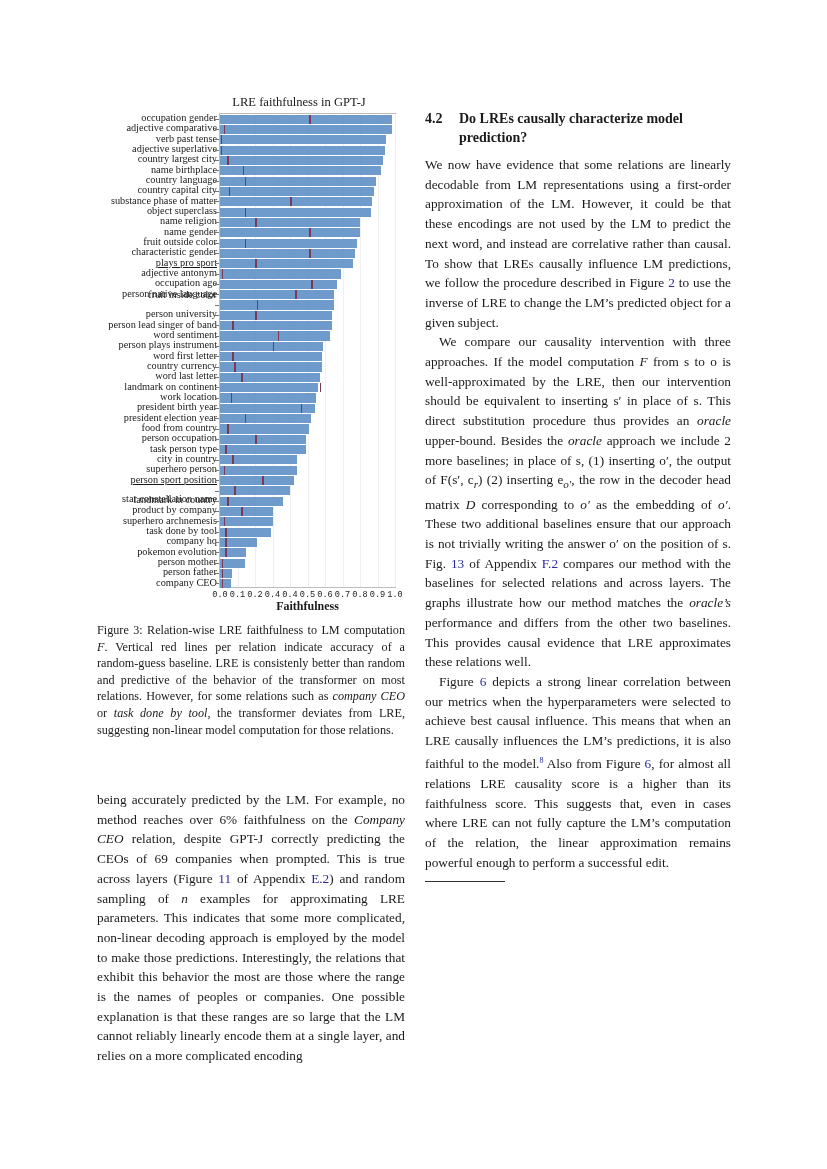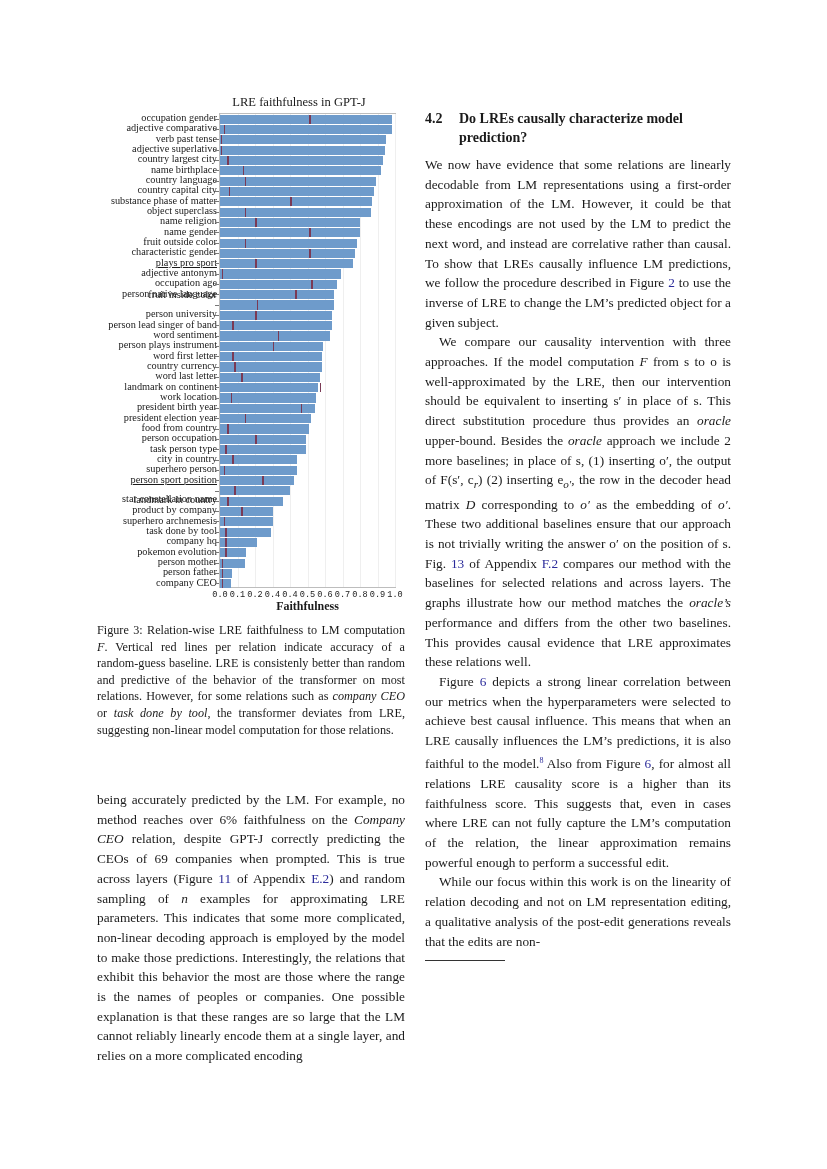--- a/index.html
+++ b/index.html
@@ -359,15 +359,14 @@
 </div>
 
 <div class="col-right">
   <div class="section-head">
     <span class="num">4.2</span>
     <span>Do LREs causally characterize model prediction?</span>
   </div>
   <p class="para"><span>We now have evidence that some relations are linearly decodable from LM representations using a first-order approximation of the LM. However, it could be that these encodings are not used by the LM to predict the next word, and instead are correlative rather than causal. To show that </span><span class="sc">LREs</span><span> causally influence LM predictions, we follow the procedure described in Figure </span><a class="link">2</a><span> to use the inverse of </span><span class="sc">LRE</span><span> to change the LM’s predicted object for a given subject.</span></p>
   <p class="para indent"><span>We compare our causality intervention with three approaches. If the model computation </span><i>F</i><span> from s to o is well-approximated by the </span><span class="sc">LRE</span><span>, then our intervention should be equivalent to inserting s′ in place of s. This direct substitution procedure thus provides an </span><i>oracle</i><span> upper-bound. Besides the </span><i>oracle</i><span> approach we include 2 more baselines; in place of s, (1) inserting o′, the output of F(s′, c</span><sub><i>r</i></sub><span>) (2) inserting e</span><sub><i>o′</i></sub><span>, the row in the decoder head matrix </span><i>D</i><span> corresponding to </span><i>o′</i><span> as the embedding of </span><i>o′</i><span>. These two additional baselines ensure that our approach is not trivially writing the answer o′ on the position of s. Fig. </span><a class="link">13</a><span> of Appendix </span><a class="link">F.2</a><span> compares our method with the baselines for selected relations and across layers. The graphs illustrate how our method matches the </span><i>oracle’s</i><span> performance and differs from the other two baselines. This provides causal evidence that </span><span class="sc">LRE</span><span> approximates these relations well.</span></p>
   <p class="para indent"><span>Figure </span><a class="link">6</a><span> depicts a strong linear correlation between our metrics when the hyperparameters were selected to achieve best causal influence. This means that when an </span><span class="sc">LRE</span><span> causally influences the LM’s predictions, it is also faithful to the model.</span><sup class="link">8</sup><span> Also from Figure </span><a class="link">6</a><span>, for almost all relations </span><span class="sc">LRE</span><span> causality score is a higher than its faithfulness score. This suggests that, even in cases where </span><span class="sc">LRE</span><span> can not fully capture the LM’s computation of the relation, the linear approximation remains powerful enough to perform a successful edit.</span></p>
-  <p class="para indent">While our focus within this work is on the linearity of relation decoding and not on LM representation editing, a qualitative analysis of the post-edit generations reveals that the edits are non-</p>
   <div class="footnote-rule"></div>
 </div>
 
 </body></html>

